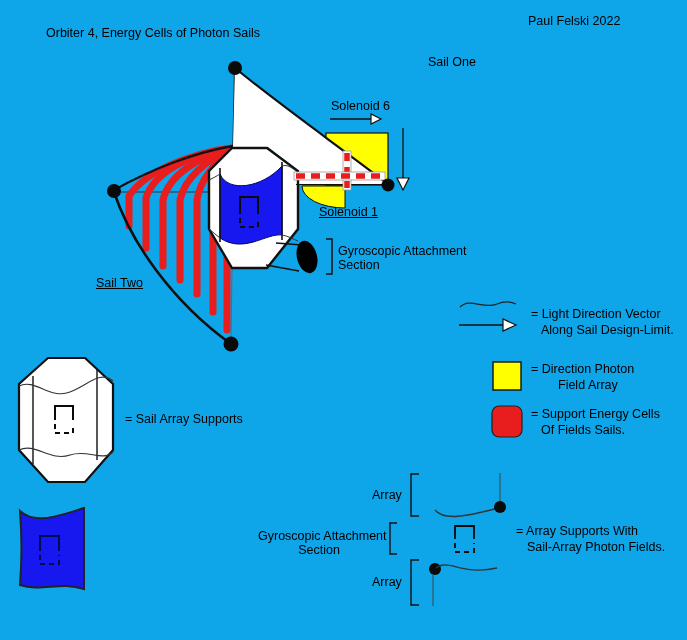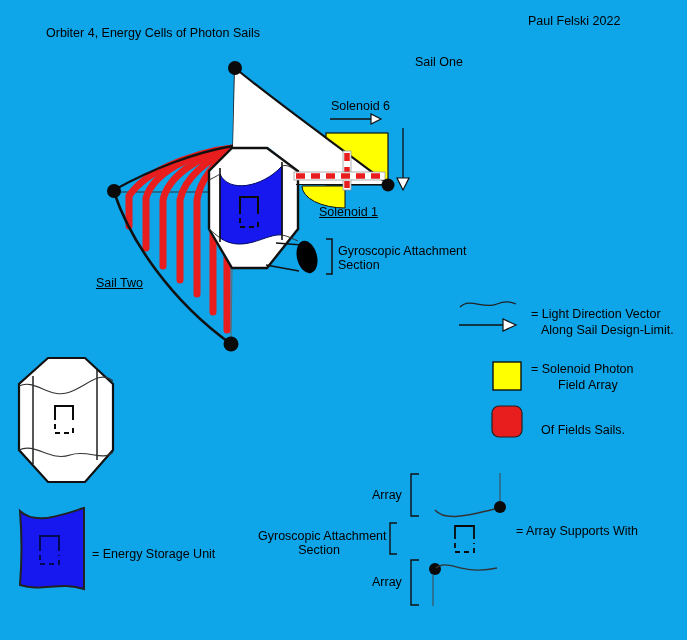--- a/index.html
+++ b/index.html
@@ -149,38 +149,40 @@
       <circle cx="435" cy="569" r="6" fill="#0a0a0a"></circle>
       <path d="M 436,568 C 448,558 462,576 497,568" fill="none" stroke="#333" stroke-width="1.4"></path>
       <line x1="433" y1="575" x2="433" y2="606" stroke="#444" stroke-width="1"></line>
       <path d="M 419,560 L 411,560 L 411,605 L 419,605" fill="none" stroke="#111" stroke-width="1.4"></path>
     </g>
   </svg>
 
   <div class="lbl" style="left:46px;top:26px;">Orbiter 4, Energy Cells of Photon Sails</div>
   <div class="lbl" style="left:528px;top:14px;">Paul Felski 2022</div>
 
-  <div class="lbl" style="left:415px;top:55px;text-align:center;">Sail One</div>
+  <div class="lbl" style="left:428px;top:55px;text-align:center;">Sail One</div>
   <div class="lbl" style="left:331px;top:99px;">Solenoid 6</div>
   <div class="lbl" style="left:319px;top:205px;text-decoration:underline;">Solenoid 1</div>
   <div class="lbl" style="left:96px;top:276px;text-decoration:underline;">Sail Two</div>
 
   <div class="lbl" style="left:338px;top:244px;">Gyroscopic Attachment</div>
   <div class="lbl" style="left:338px;top:258px;">Section</div>
 
   <div class="lbl" style="left:531px;top:307px;">= Light Direction Vector</div>
   <div class="lbl" style="left:541px;top:323px;">Along Sail Design-Limit.</div>
 
-  <div class="lbl" style="left:531px;top:362px;">= Solenoid Photon</div>
+  <div class="lbl" style="left:531px;top:362px;">= Direction Photon</div>
   <div class="lbl" style="left:558px;top:378px;">Field Array</div>
 
+  <div class="lbl" style="left:531px;top:407px;">= Support Energy Cells</div>
   <div class="lbl" style="left:541px;top:423px;">Of Fields Sails.</div>
 
-  <div class="lbl" style="left:92px;top:547px;">= Energy Storage Unit</div>
+  <div class="lbl" style="left:125px;top:412px;">= Sail Array Supports</div>
 
   <div class="lbl" style="left:372px;top:488px;">Array</div>
   <div class="lbl center" style="left:258px;top:529px;width:122px;">Gyroscopic Attachment</div>
   <div class="lbl center" style="left:258px;top:543px;width:122px;">Section</div>
   <div class="lbl" style="left:372px;top:575px;">Array</div>
 
   <div class="lbl" style="left:516px;top:524px;text-align:center;">= Array Supports With</div>
+  <div class="lbl" style="left:527px;top:540px;">Sail-Array Photon Fields.</div>
 
 </div>
 
 </body></html>

